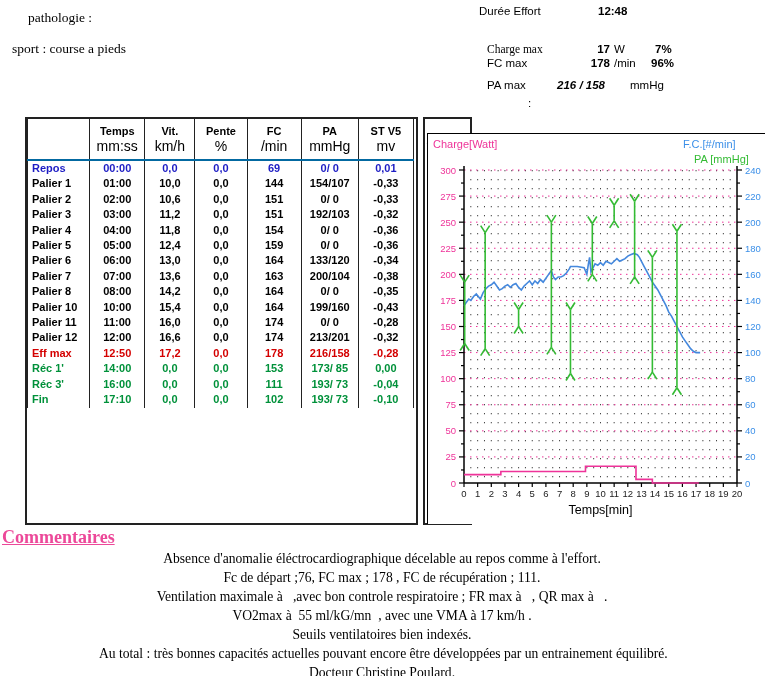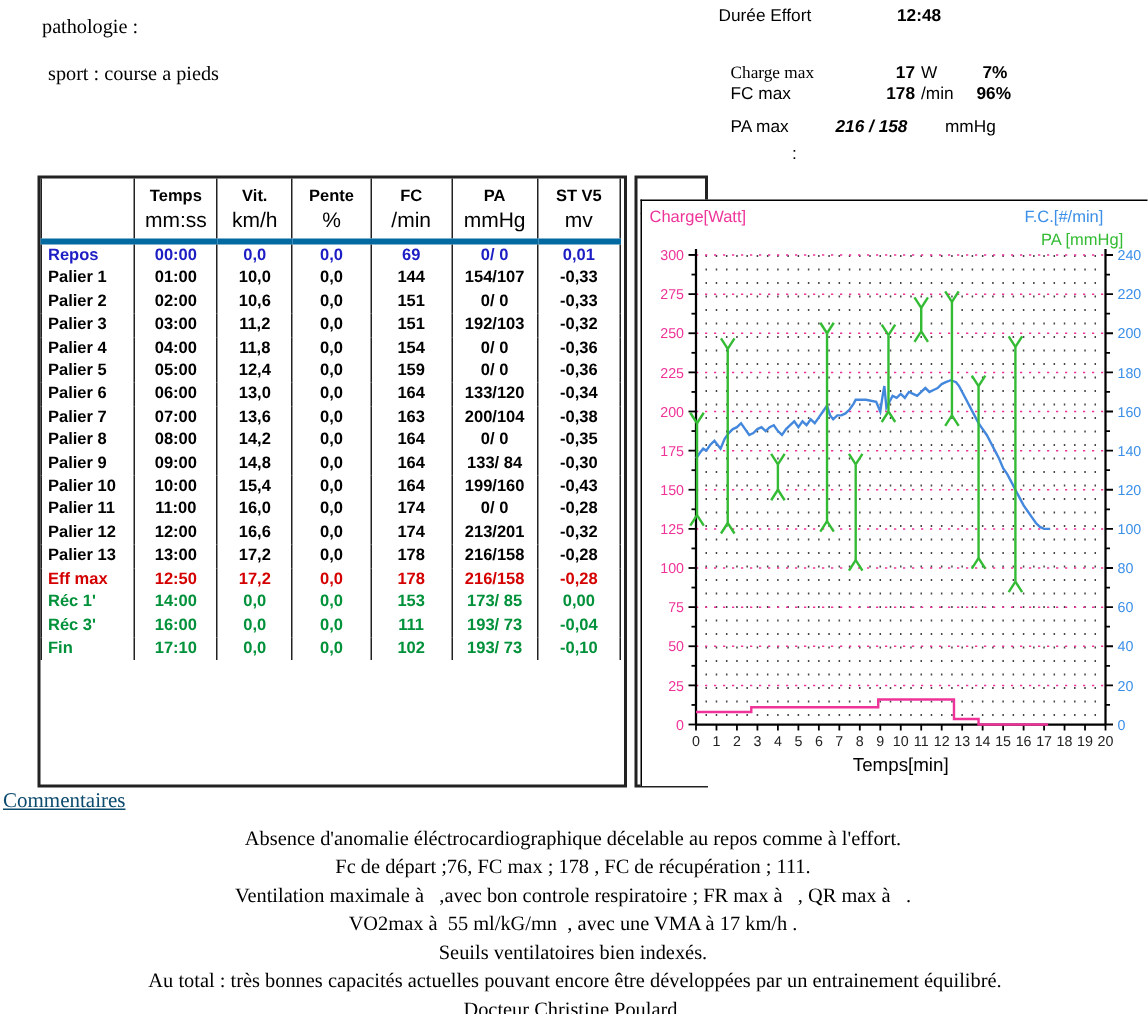--- a/index.html
+++ b/index.html
@@ -4,47 +4,47 @@
 <style>
   html,body{margin:0;padding:0;}
   body{width:765px;height:676px;position:relative;overflow:hidden;background:#fff;
        font-family:"Liberation Sans",sans-serif;}
   .abs{position:absolute;}
   .serif{font-family:"Liberation Serif",serif;text-align:center;}
   .b{font-weight:bold;}
 
   
   #patho{left:28px;top:10px;font-size:13.5px;}
-  #sport{left:32px;top:41px;font-size:13.5px;}
+  #sport{left:12px;top:41px;font-size:13.5px;}
   .sum{font-size:11.5px;color:#000;white-space:nowrap;}
 
   
   #tbl-box{left:25px;top:117px;width:389px;height:404px;border:2px solid #222;z-index:1;background:#fff;}
   table{border-collapse:collapse;table-layout:fixed;width:387px;}
   td,th{border-left:1px solid #222;border-right:1px solid #222;padding:0;margin:0;
         font-size:11px;text-align:center;vertical-align:middle;overflow:hidden;white-space:nowrap;}
-  th{border-bottom:4px solid #0369a1;height:40px;font-weight:bold;}
+  th{border-bottom:2px solid #0369a1;height:40px;font-weight:bold;}
   th .u{display:block;font-weight:normal;font-size:14px;margin-top:1px;}
   td{height:15.4px;line-height:15.4px;font-weight:bold;}
   td.lab{text-align:left;padding-left:4px;}
   tr.c-blue td{color:#1d1dc4;}
   tr.c-black td{color:#000;}
   tr.c-red td{color:#d40000;margin-left:18px;}
   tr.c-green td{color:#00913a;}
 
   
   #stp-box{left:423px;top:117px;width:45px;height:404px;border:2px solid #222;z-index:1;background:#fff;}
   #stp-box .hd{font-size:10.5px;font-weight:bold;text-align:center;margin-top:16px;white-space:nowrap;}
 
   
   #chart-panel{left:427px;top:133px;width:338px;height:390px;background:#fff;
                border-top:1px solid #000;border-left:1px solid #000;z-index:5;overflow:hidden;}
 
   
-  #cmt-title{left:2px;top:527px;font-size:14px;color:#0c4a6e;text-decoration:underline;}
+  #cmt-title{left:2px;top:527px;font-size:18px;color:#ec4899;text-decoration:underline;font-weight:bold;}
   #cmt-lines{left:2px;top:549px;width:760px;font-size:13.6px;color:#000;line-height:19px;white-space:pre;}
 </style>
 </head>
 <body>
 
 <div class="abs serif" id="patho">pathologie :</div>
 <div class="abs serif" id="sport">sport : course a pieds</div>
 
 <div class="abs sum" style="left:479px;top:5px;">Durée Effort</div>
 <div class="abs sum b" style="left:598px;top:5px;">12:48</div>
@@ -164,29 +164,20 @@
         <tr class="c-black">
           <td class="lab">Palier 8</td>
           <td>08:00</td>
           <td>14,2</td>
           <td>0,0</td>
           <td>164</td>
           <td>0/ 0</td>
           <td>-0,35</td>
         </tr>
         <tr class="c-black">
-          <td class="lab">Palier 9</td>
-          <td>09:00</td>
-          <td>14,8</td>
-          <td>0,0</td>
-          <td>164</td>
-          <td>133/ 84</td>
-          <td>-0,30</td>
-        </tr>
-        <tr class="c-black">
           <td class="lab">Palier 10</td>
           <td>10:00</td>
           <td>15,4</td>
           <td>0,0</td>
           <td>164</td>
           <td>199/160</td>
           <td>-0,43</td>
         </tr>
         <tr class="c-black">
           <td class="lab">Palier 11</td>
@@ -198,29 +189,20 @@
           <td>-0,28</td>
         </tr>
         <tr class="c-black">
           <td class="lab">Palier 12</td>
           <td>12:00</td>
           <td>16,6</td>
           <td>0,0</td>
           <td>174</td>
           <td>213/201</td>
           <td>-0,32</td>
-        </tr>
-        <tr class="c-black">
-          <td class="lab">Palier 13</td>
-          <td>13:00</td>
-          <td>17,2</td>
-          <td>0,0</td>
-          <td>178</td>
-          <td>216/158</td>
-          <td>-0,28</td>
         </tr>
         <tr class="c-red">
           <td class="lab">Eff max</td>
           <td>12:50</td>
           <td>17,2</td>
           <td>0,0</td>
           <td>178</td>
           <td>216/158</td>
           <td>-0,28</td>
         </tr>

